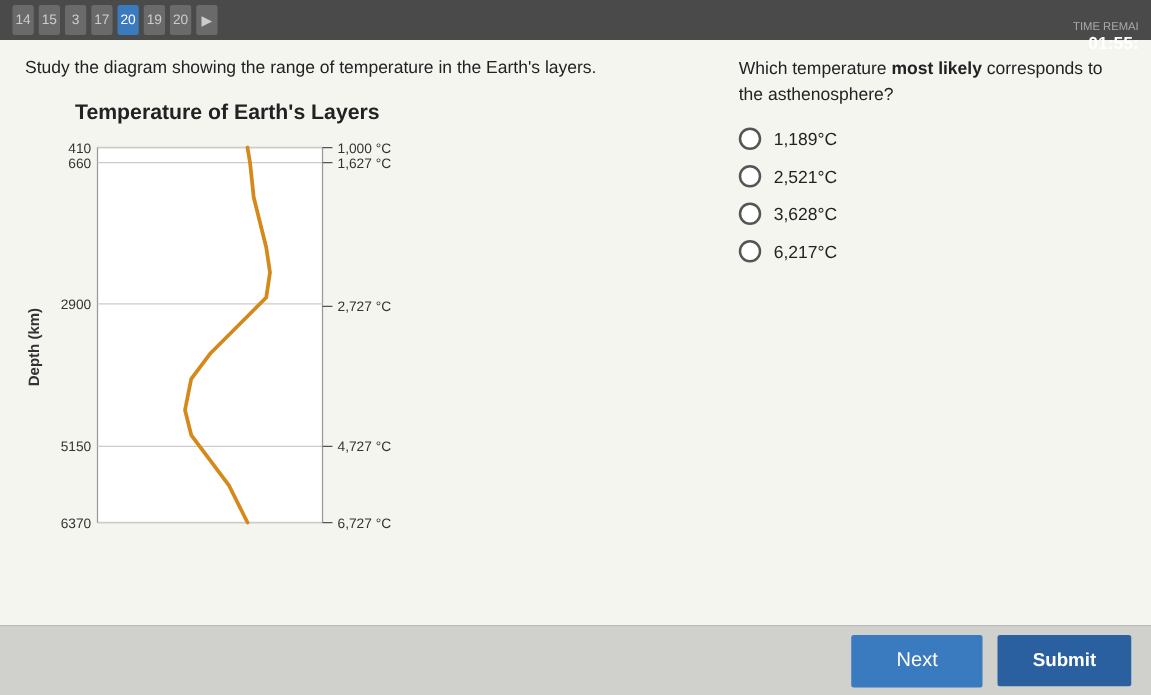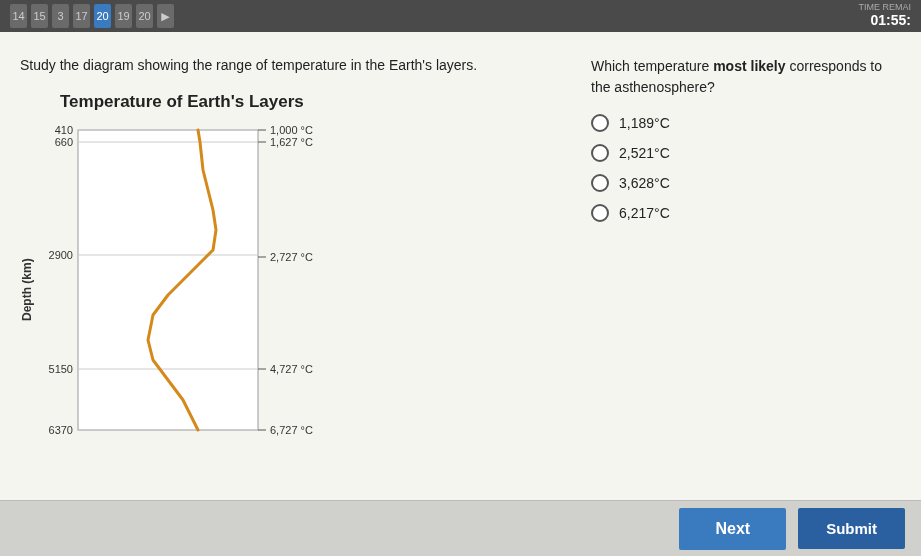--- a/index.html
+++ b/index.html
@@ -48,21 +48,21 @@
       color: #aaa;
       text-align: right;
     }
 
     
     .main-content {
       background: #f5f5f0;
       width: 100%;
       height: calc(556px - 32px - 56px);
       display: flex;
-      padding: 24px 20px;
+      padding: 12px 20px;
       gap: 20px;
     }
 
     
     .left-panel {
       flex: 1;
       min-width: 0;
     }
     .question-text {
       font-size: 14px;
@@ -149,21 +149,21 @@
       font-size: 14px;
       cursor: pointer;
       border-radius: 2px;
     }
     .btn-next {
       background: #3a7abf;
       border: none;
       color: white;
       padding: 12px 36px;
       font-size: 16px;
-      font-weight: bold;
+      font-weight: normal;
       cursor: pointer;
       border-radius: 2px;
     }
     .btn-submit {
       background: #2a5fa0;
       border: none;
       color: white;
       padding: 12px 28px;
       font-size: 15px;
       font-weight: bold;
@@ -178,21 +178,21 @@
   <div class="top-bar-numbers">
     <div class="num-box">14</div>
     <div class="num-box">15</div>
     <div class="num-box">3</div>
     <div class="num-box">17</div>
     <div class="num-box current">20</div>
     <div class="num-box">19</div>
     <div class="num-box">20</div>
     <div class="num-box">▶</div>
   </div>
-  <div style="position:absolute;right:10px;top:2px;text-align:right;">
+  <div style="position:absolute;right:10px;top:16px;text-align:right;">
     <div class="timer-label">TIME REMAI</div>
     <div style="color:white;font-size:14px;font-weight:bold;">01:55:</div>
   </div>
 </div>
 
 <div class="main-content">
 
   <div class="left-panel">
     <div class="question-text">Study the diagram showing the range of temperature
 in the Earth's layers.</div>

